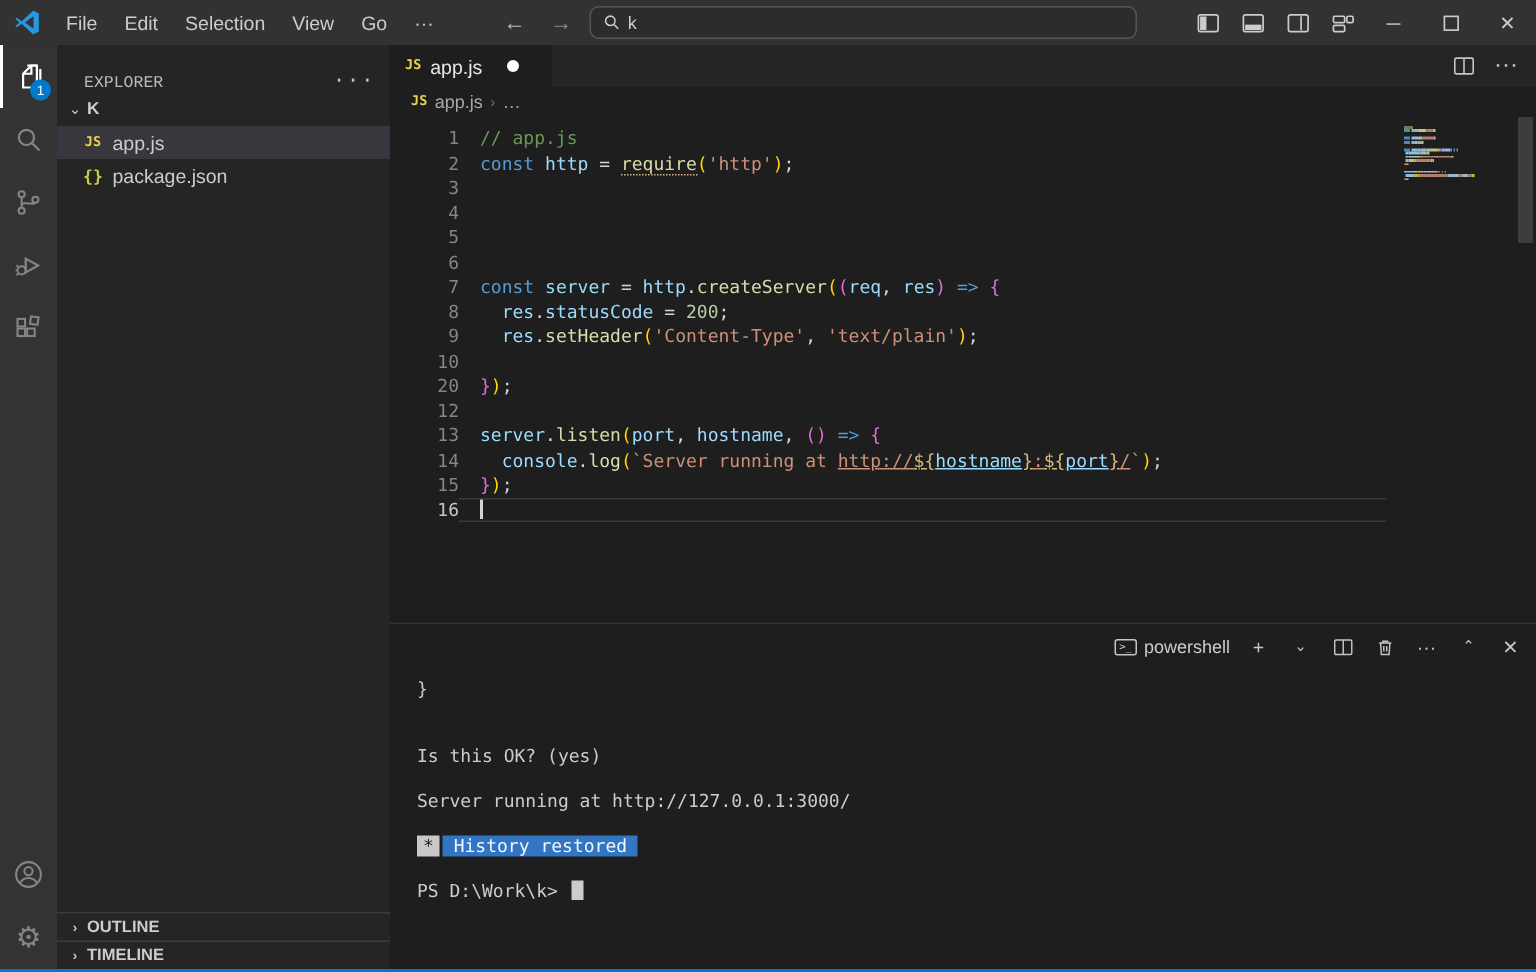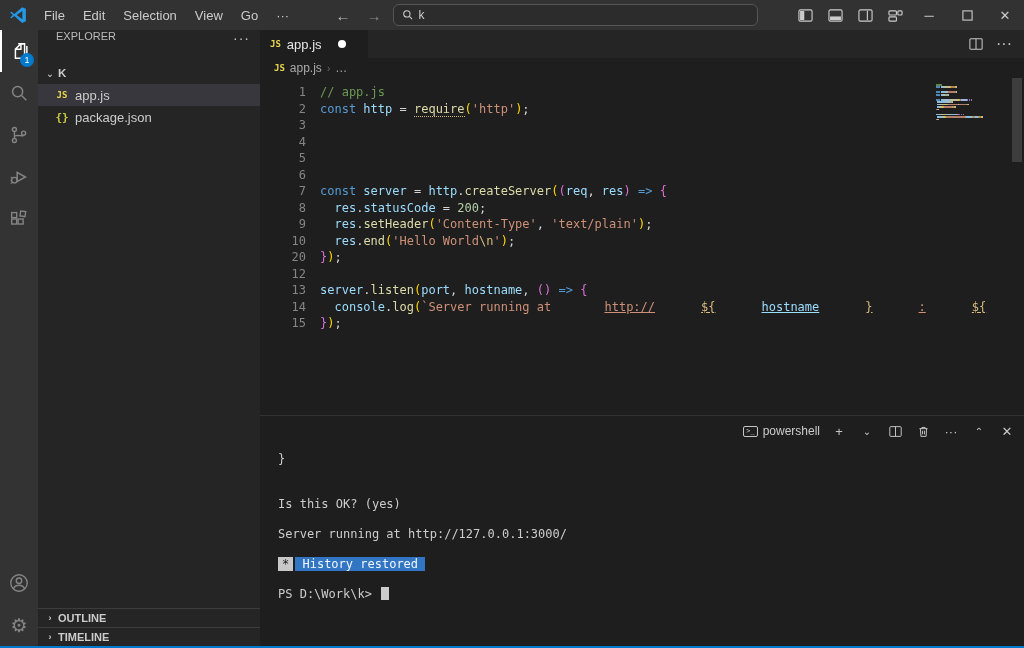--- a/index.html
+++ b/index.html
@@ -27,21 +27,21 @@
   .activitybar { width:38px; background:#333333; display:flex; flex-direction:column; align-items:center; flex:0 0 38px; }
   .act-item { width:38px; height:42px; display:flex; align-items:center; justify-content:center; position:relative; color:#858585; }
   .act-item.active { color:#ffffff; border-left:2px solid #ffffff; }
   .act-badge { position:absolute; right:4px; bottom:5px; min-width:14px; height:14px; border-radius:8px;
                background:var(--accent); color:#fff; font-size:9px; display:flex; align-items:center; justify-content:center; }
   .act-spacer { flex:1; }
   .gear-glyph { font-size:19px; }
 
   
   .sidebar { width:222px; background:#252526; display:flex; flex-direction:column; flex:0 0 222px; color:#cccccc; }
-  .sb-header { height:32px; display:flex; align-items:flex-start; font-size:11px; color:#bbbbbb; padding:0 10px 0 18px; }
+  .sb-header { height:32px; display:flex; align-items:flex-end; font-size:11px; color:#bbbbbb; padding:0 10px 0 18px;font-family:Liberation Mono, monospace; }
   .sb-header .spacer { flex:1; }
   .sb-dots { color:#c5c5c5; font-size:14px; letter-spacing:1px; }
   .tree { flex:1; font-size:13px; }
   .tree-row { height:22px; display:flex; align-items:center; padding-left:4px; cursor:default; }
   .tree-row.selected { background:#37373d; }
   .tree-chevron { width:16px; text-align:center; font-size:10px; color:#cccccc; }
   .root-name { font-weight:bold; font-size:11.5px; letter-spacing:.4px; }
   .file-icon { width:16px; margin:0 5px 0 12px; font-weight:bold; text-align:center; }
   .js-badge { color:#e8d44d; font-size:9px; font-family:"DejaVu Sans Mono", monospace; font-weight:bold; }
   .braces-badge { color:#cbcb41; font-size:11px; font-family:"DejaVu Sans Mono", monospace; font-weight:bold; }
@@ -65,21 +65,21 @@
   .code-lines { padding-top:6px; }
   .code-line { height:16.5px; line-height:16.5px; display:flex; white-space:pre; padding-right:100px; }
   .ln { width:46px; text-align:right; color:#858585; flex:0 0 46px; user-select:none; }
   .lc { flex:1; padding-left:14px; }
   .code-line.current .ln { color:#c6c6c6; }
   .code-line.current .lc { box-shadow: inset 0 1px 0 #3a3a3a, inset 0 -1px 0 #3a3a3a; }
   .tk-cm{color:var(--tk-cm);} .tk-kw{color:var(--tk-kw);} .tk-vr{color:var(--tk-vr);}
   .tk-fn{color:var(--tk-fn);} .tk-st{color:var(--tk-st);} .tk-nm{color:var(--tk-nm);}
   .tk-pl{color:var(--tk-pl);} .tk-b1{color:var(--tk-b1);} .tk-b2{color:var(--tk-b2);}
   .tk-es{color:var(--tk-es);}
-  .tk-u { text-decoration:underline;margin-left:46px; }
+  .tk-u { text-decoration:underline; }
   .tk-d { border-bottom:1px dotted #d7ba7d; }
   .editor-cursor { display:inline-block; width:1.5px; height:13px; background:#d4d4d4; vertical-align:-2px; }
   .minimap { position:absolute; top:6px; right:18px; width:70px; }
   .mm-line { height:1.6px; margin-bottom:0.9px; display:flex; opacity:.85; }
   .mm-seg { height:100%; }
   .editor-scrollbar { position:absolute; top:0; right:0; width:14px; height:100%; }
   .editor-scroll-thumb { position:absolute; top:0; right:2px; width:10px; height:84px; background:rgba(121,121,121,.35); }
 
   
   .panel { flex:0 0 231px; display:flex; flex-direction:column; background:#1e1e1e; border-top:1px solid #333333; }
@@ -288,26 +288,27 @@
         <div class="code-lines" id="code-lines">
             <div class="code-line"><span class="ln">1</span><span class="lc"><span class="tk-cm">// app.js</span></span></div>
             <div class="code-line"><span class="ln">2</span><span class="lc"><span class="tk-kw">const</span><span class="tk-pl"> </span><span class="tk-vr">http</span><span class="tk-pl"> = </span><span class="tk-fn tk-d">require</span><span class="tk-b1">(</span><span class="tk-st">'http'</span><span class="tk-b1">)</span><span class="tk-pl">;</span></span></div>
             <div class="code-line"><span class="ln">3</span><span class="lc"></span></div>
             <div class="code-line"><span class="ln">4</span></div>
             <div class="code-line"><span class="ln">5</span></div>
             <div class="code-line"><span class="ln">6</span><span class="lc"></span></div>
             <div class="code-line"><span class="ln">7</span><span class="lc"><span class="tk-kw">const</span><span class="tk-pl"> </span><span class="tk-vr">server</span><span class="tk-pl"> = </span><span class="tk-vr">http</span><span class="tk-pl">.</span><span class="tk-fn">createServer</span><span class="tk-b1">(</span><span class="tk-b2">(</span><span class="tk-vr">req</span><span class="tk-pl">, </span><span class="tk-vr">res</span><span class="tk-b2">)</span><span class="tk-pl"> </span><span class="tk-kw">=&gt;</span><span class="tk-pl"> </span><span class="tk-b2">{</span></span></div>
             <div class="code-line"><span class="ln">8</span><span class="lc"><span class="tk-pl">  </span><span class="tk-vr">res</span><span class="tk-pl">.</span><span class="tk-vr">statusCode</span><span class="tk-pl"> = </span><span class="tk-nm">200</span><span class="tk-pl">;</span></span></div>
             <div class="code-line"><span class="ln">9</span><span class="lc"><span class="tk-pl">  </span><span class="tk-vr">res</span><span class="tk-pl">.</span><span class="tk-fn">setHeader</span><span class="tk-b1">(</span><span class="tk-st">'Content-Type'</span><span class="tk-pl">, </span><span class="tk-st">'text/plain'</span><span class="tk-b1">)</span><span class="tk-pl">;</span></span></div>
-            <div class="code-line"><span class="ln">10</span><span class="lc"><span class="tk-pl">  </span><span class="tk-vr">res</span><span class="tk-pl">.</span><span class="tk-fn">end</span><span class="tk-b1">(</span><span class="tk-st">'Hello World</span><span class="tk-es">\n</span><span class="tk-st">'</span><span class="tk-b1">)</span><span class="tk-pl">;</span></span></div>
+            <div class="code-line"><span class="ln">10</span></div>
             <div class="code-line"><span class="ln">20</span><span class="lc"><span class="tk-b2">}</span><span class="tk-b1">)</span><span class="tk-pl">;</span></span></div>
             <div class="code-line"><span class="ln">12</span><span class="lc"></span></div>
             <div class="code-line"><span class="ln">13</span><span class="lc"><span class="tk-vr">server</span><span class="tk-pl">.</span><span class="tk-fn">listen</span><span class="tk-b1">(</span><span class="tk-vr">port</span><span class="tk-pl">, </span><span class="tk-vr">hostname</span><span class="tk-pl">, </span><span class="tk-b2">(</span><span class="tk-b2">)</span><span class="tk-pl"> </span><span class="tk-kw">=&gt;</span><span class="tk-pl"> </span><span class="tk-b2">{</span></span></div>
             <div class="code-line"><span class="ln">14</span><span class="lc"><span class="tk-pl">  </span><span class="tk-vr">console</span><span class="tk-pl">.</span><span class="tk-fn">log</span><span class="tk-b1">(</span><span class="tk-st">`Server running at </span><span class="tk-st tk-u">http://</span><span class="tk-es tk-u">${</span><span class="tk-vr tk-u">hostname</span><span class="tk-es tk-u">}</span><span class="tk-st tk-u">:</span><span class="tk-es tk-u">${</span><span class="tk-vr tk-u">port</span><span class="tk-es tk-u">}</span><span class="tk-st tk-u">/</span><span class="tk-st">`</span><span class="tk-b1">)</span><span class="tk-pl">;</span></span></div>
             <div class="code-line"><span class="ln">15</span><span class="lc"><span class="tk-b2">}</span><span class="tk-b1">)</span><span class="tk-pl">;</span></span></div>
+            <div class="code-line current"><span class="ln">16</span><span class="lc"><span class="editor-cursor"></span></span></div>
           </div>
         <div class="minimap" id="minimap">
             <div class="mm-line">
               <span class="mm-seg" style="width: 6.3px; background: rgb(106, 153, 85);"></span>
             </div>
             <div class="mm-line">
               <span class="mm-seg" style="width: 3.5px; background: rgb(86, 156, 214);"></span>
               <span class="mm-seg" style="width: 1px; background: transparent;"></span>
               <span class="mm-seg" style="width: 2.8px; background: rgb(156, 220, 254);"></span>
               <span class="mm-seg" style="width: 2.1px; background: rgb(212, 212, 212);"></span>

